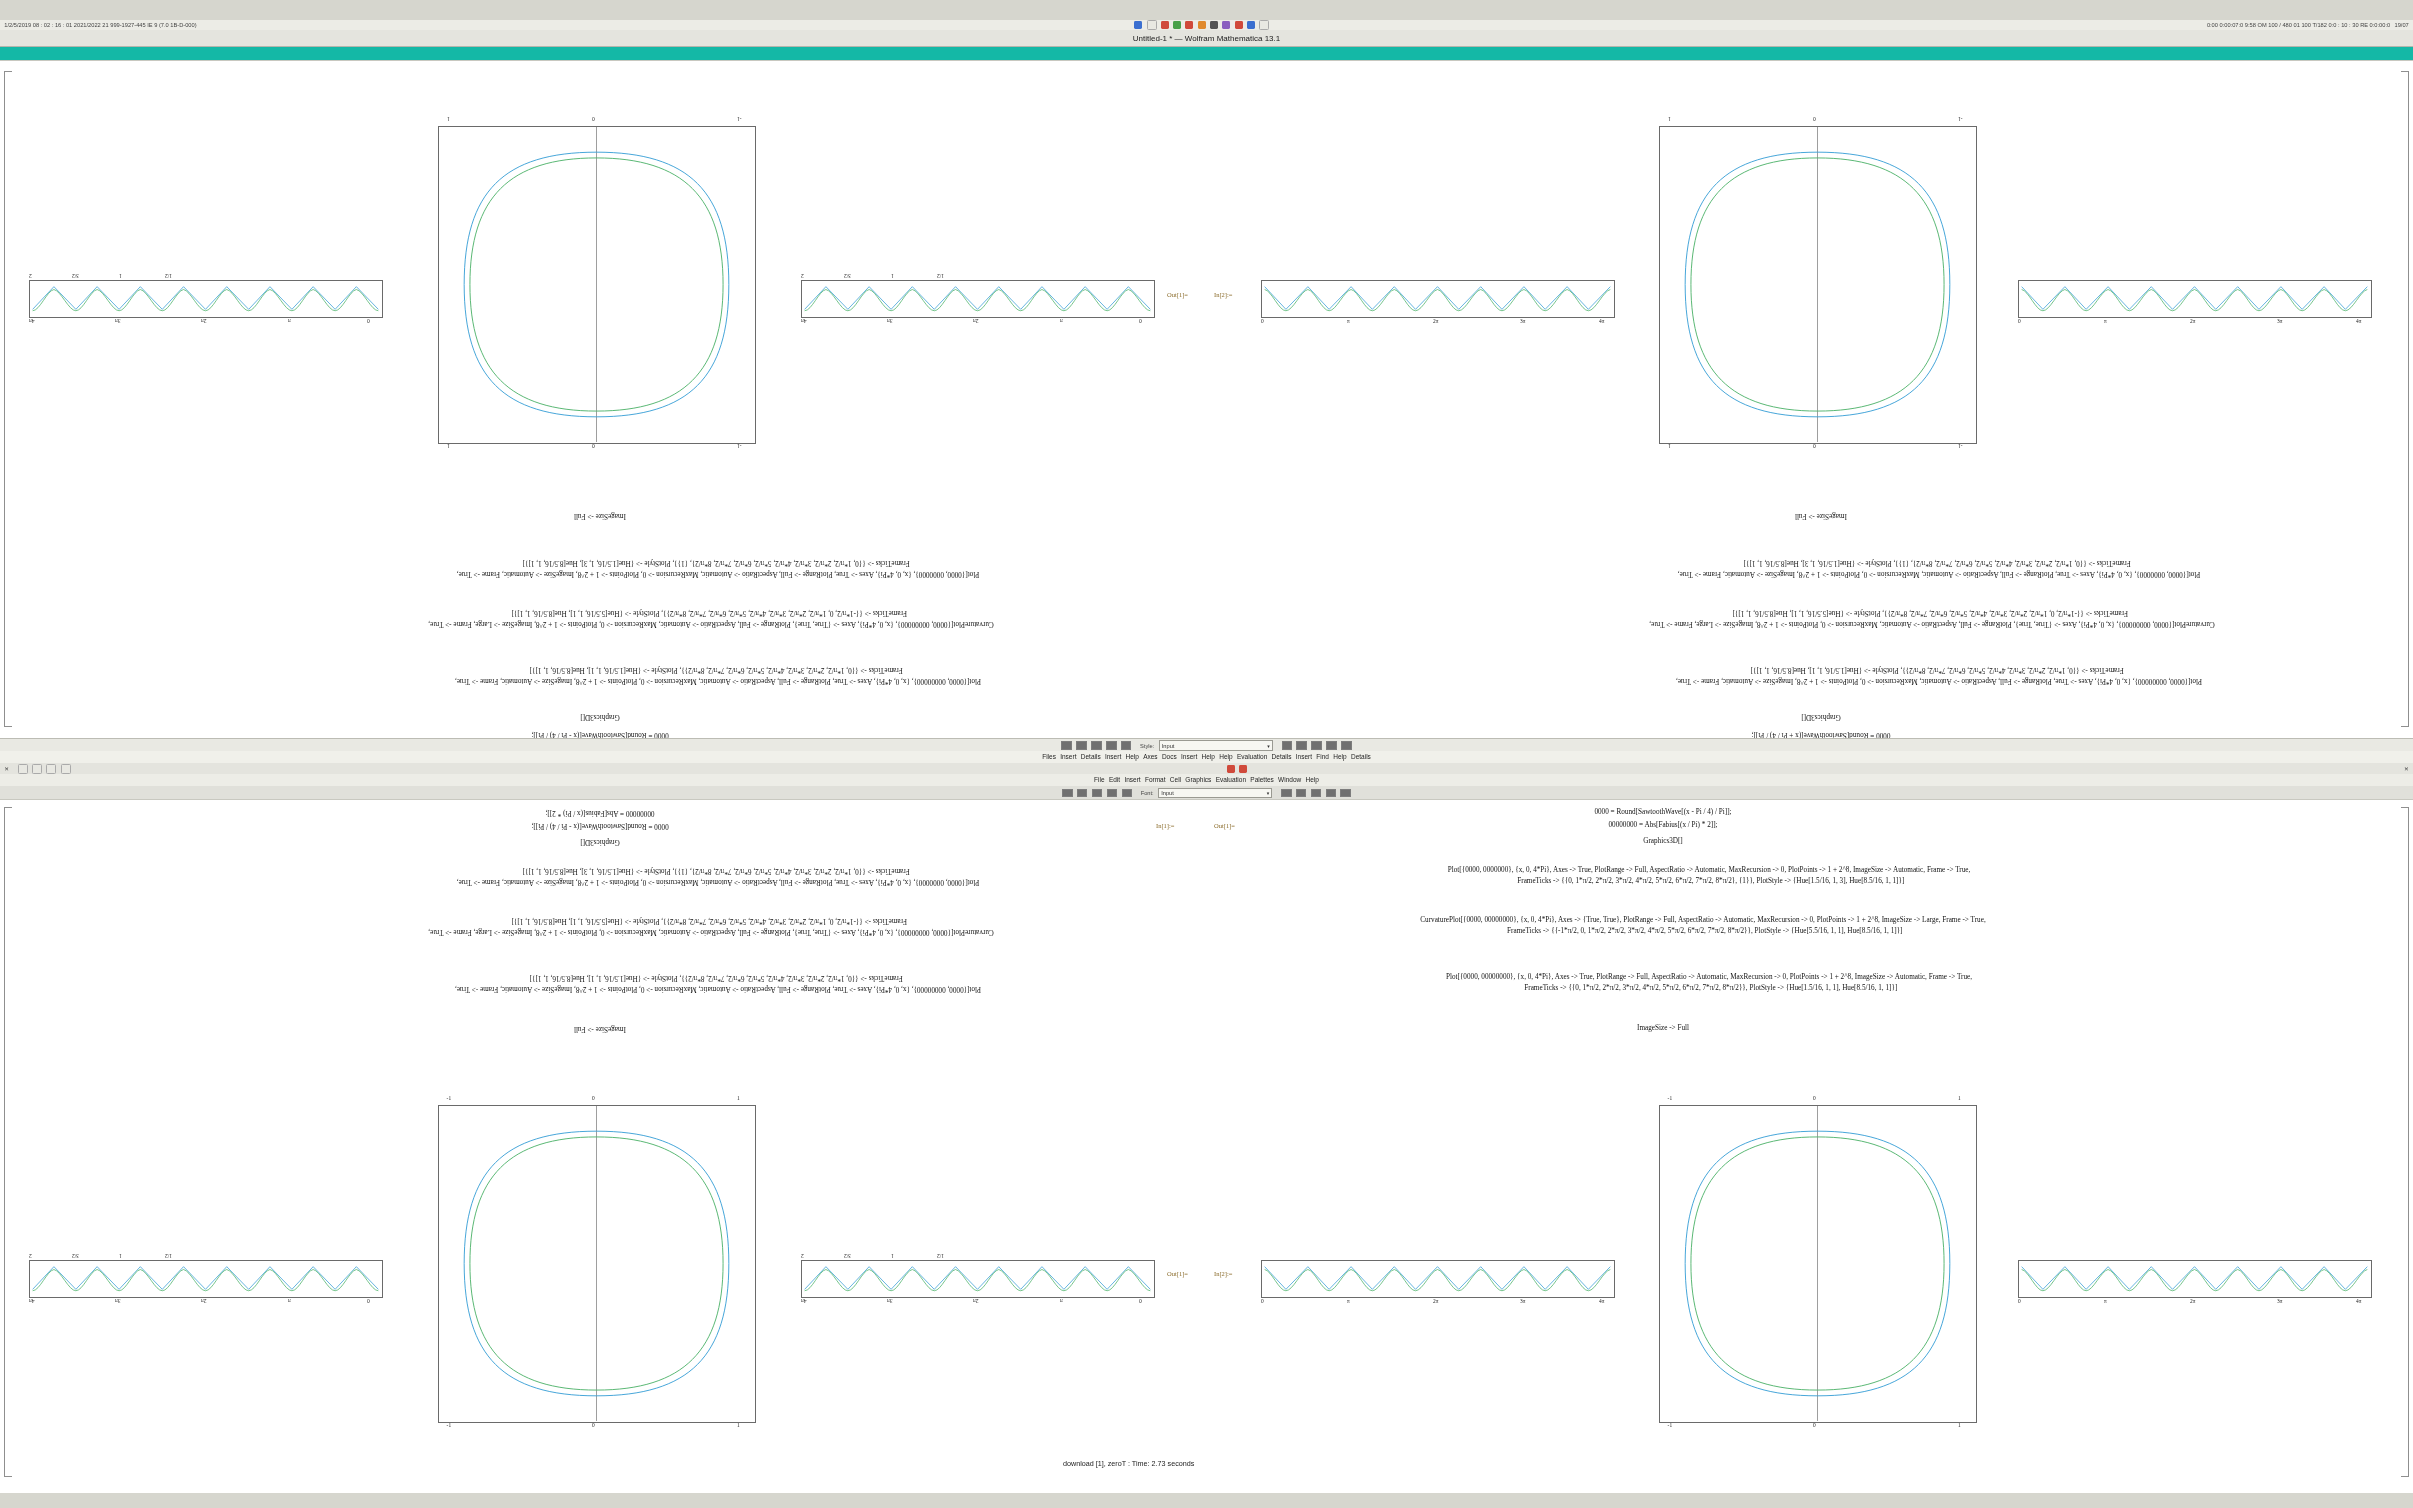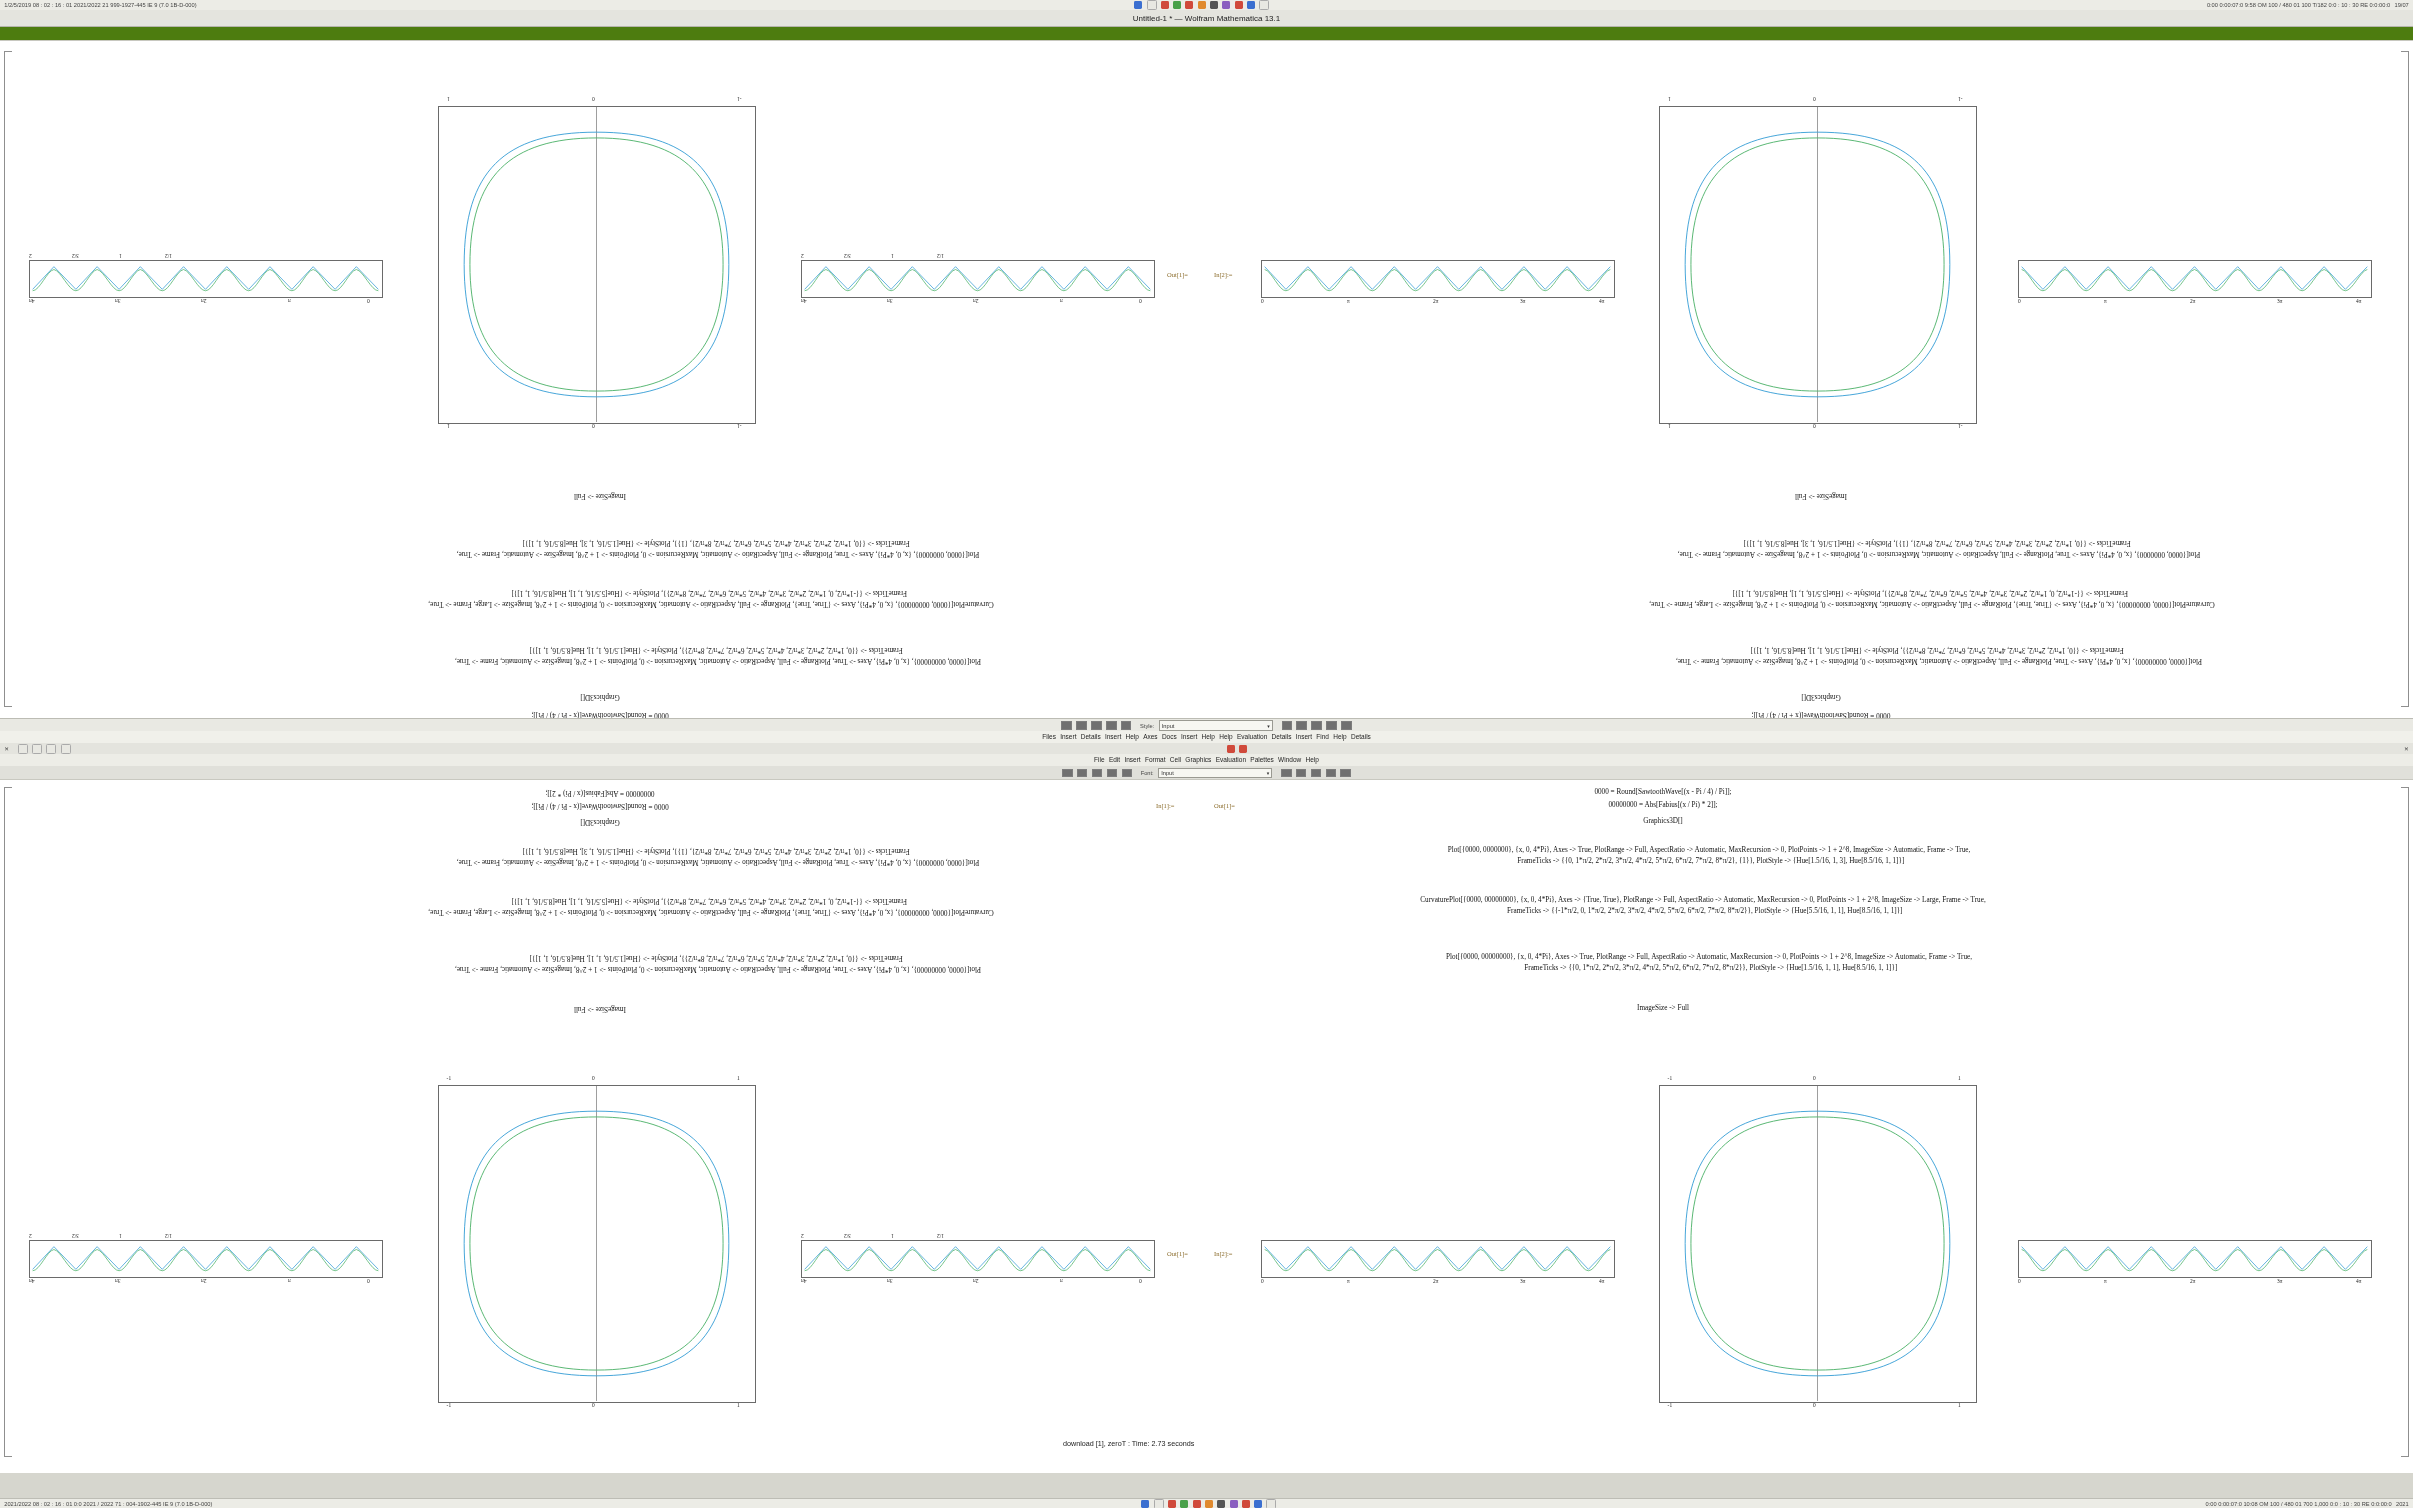--- a/index.html
+++ b/index.html
@@ -1,17 +1,17 @@
 <!DOCTYPE html>
 <html style="font-size:11.5px"><head>
 <meta charset="utf-8">
 <style>
   html,body{margin:0;padding:0;background:#d6d6ce;}
   body{width:2413px;height:1508px;font-family:"Liberation Sans",sans-serif;overflow:hidden;}
-  .app{position:relative;width:2413px;height:1184px;background:#4d7c0f;}
+  .app{position:relative;width:2413px;height:1184px;background:#14b8a6;margin-top:20px;}
 
   
   .bar{position:absolute;left:0;width:2413px;background:#d9d9d2;border-bottom:0.7px solid #a9a9a0;
        display:flex;align-items:center;font-size:8px;color:#2a2a2a;}
   .bar .seg{display:flex;align-items:center;gap:4.3px;padding:0 4.3px;white-space:nowrap;}
   .bar .spacer{flex:1;}
   .tinytext2{font-size:5.7px;color:#444;white-space:nowrap;}
 
   
   #sysbar-top{top:0;height:10px;background:#ececE6;border-bottom:0.7px solid #bdbdb5;}

